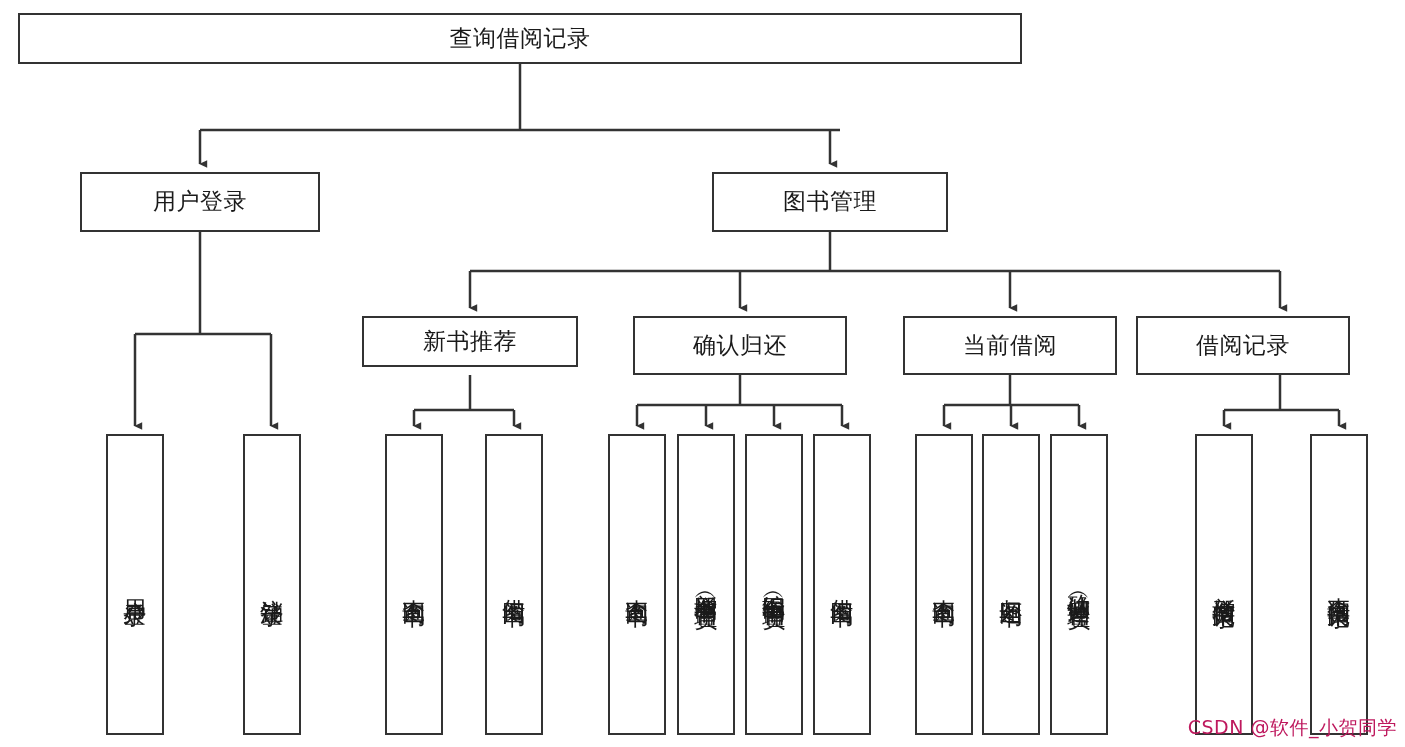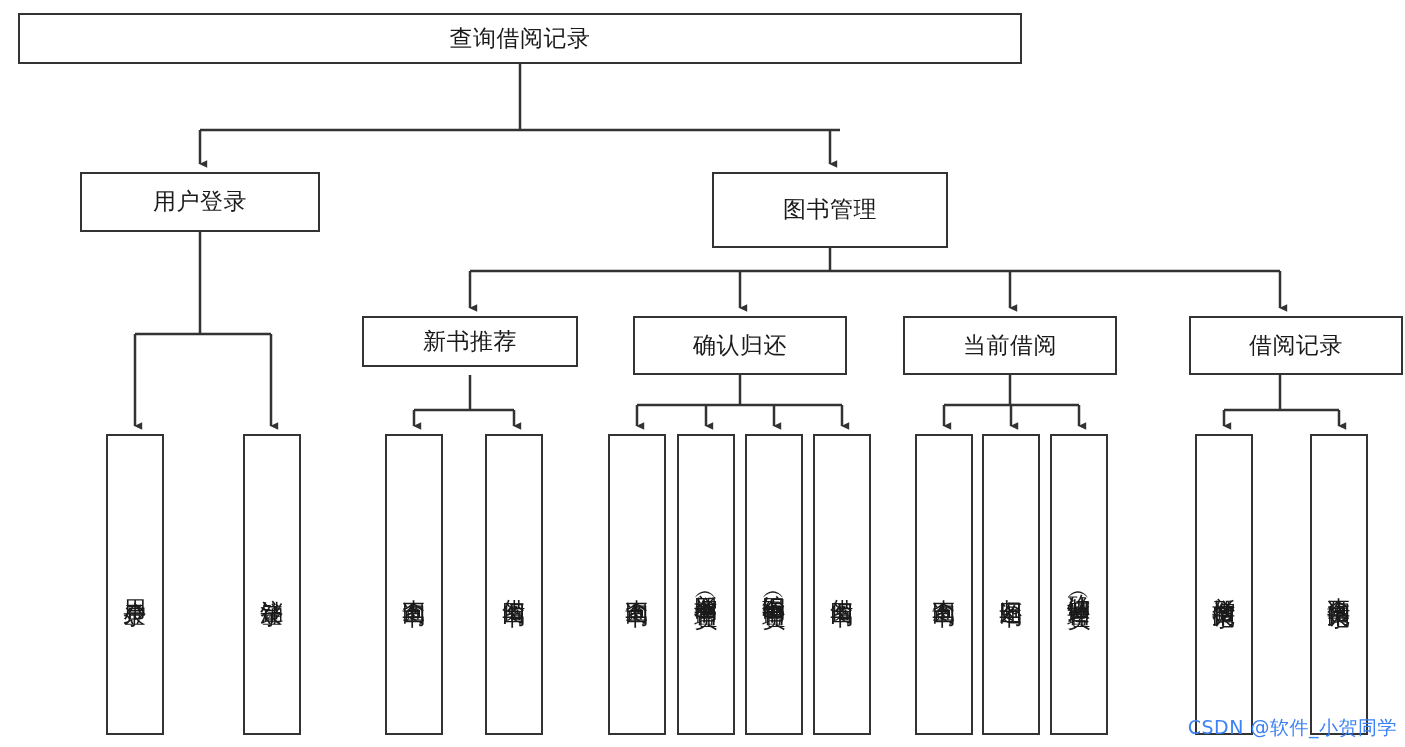--- a/index.html
+++ b/index.html
@@ -49,21 +49,21 @@
   .node.vert > span {
     writing-mode: vertical-rl;
     text-orientation: upright;
     display: block;
   }
   #watermark {
     position: absolute;
     right: 8px;
     bottom: 6px;
     font-size: 19px;
-    color: #3b82f6;
+    color: #be185d;
     white-space: nowrap;
     letter-spacing: 0.5px;
   }
 </style>
 </head>
 <body>
 
 <div id="canvas">
 
   <svg class="wires" viewBox="0 0 1405 747" xmlns="http://www.w3.org/2000/svg">
@@ -116,34 +116,34 @@
     </g>
   </svg>
 
   <div class="node horiz" style="left:18px; top:13px; width:1004px; height:51px;">
     <span>查询借阅记录</span>
   </div>
 
   <div class="node horiz" style="left:80px; top:172px; width:240px; height:60px;">
     <span>用户登录</span>
   </div>
-  <div class="node horiz" style="left:712px; top:172px; width:236px; height:76px;">
+  <div class="node horiz" style="left:712px; top:172px; width:236px; height:60px;">
     <span>图书管理</span>
   </div>
 
   <div class="node horiz" style="left:362px; top:316px; width:216px; height:51px;text-align:right;">
     <span>新书推荐</span>
   </div>
   <div class="node horiz" style="left:633px; top:316px; width:214px; height:59px;">
     <span>确认归还</span>
   </div>
   <div class="node horiz" style="left:903px; top:316px; width:214px; height:59px;justify-content:center;">
     <span>当前借阅</span>
   </div>
-  <div class="node horiz" style="left:1189px; top:316px; width:214px; height:59px;">
+  <div class="node horiz" style="left:1136px; top:316px; width:214px; height:59px;">
     <span>借阅记录</span>
   </div>
 
   <div class="node vert" style="left:106px; top:434px; width:58px; height:301px;">
     <span>用户登录</span>
   </div>
   <div class="node vert" style="left:243px; top:434px; width:58px; height:301px;">
     <span>注销登录</span>
   </div>
 

